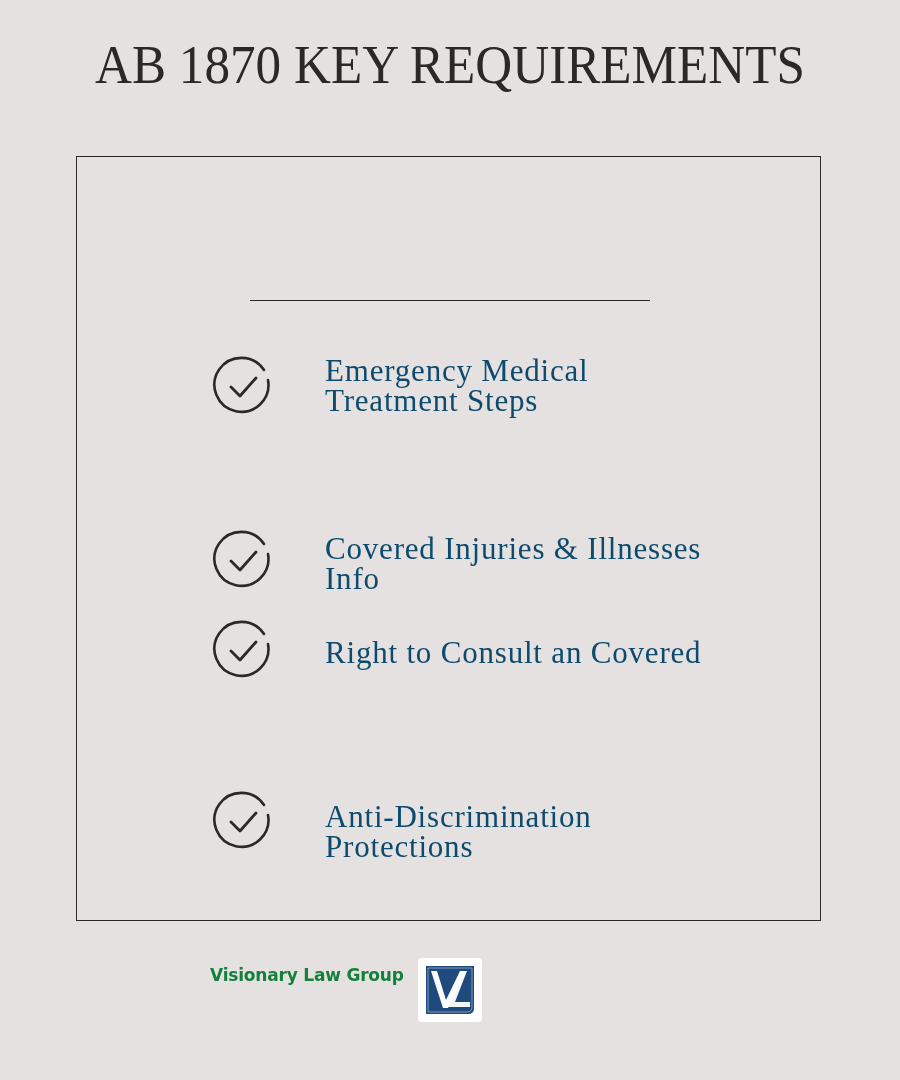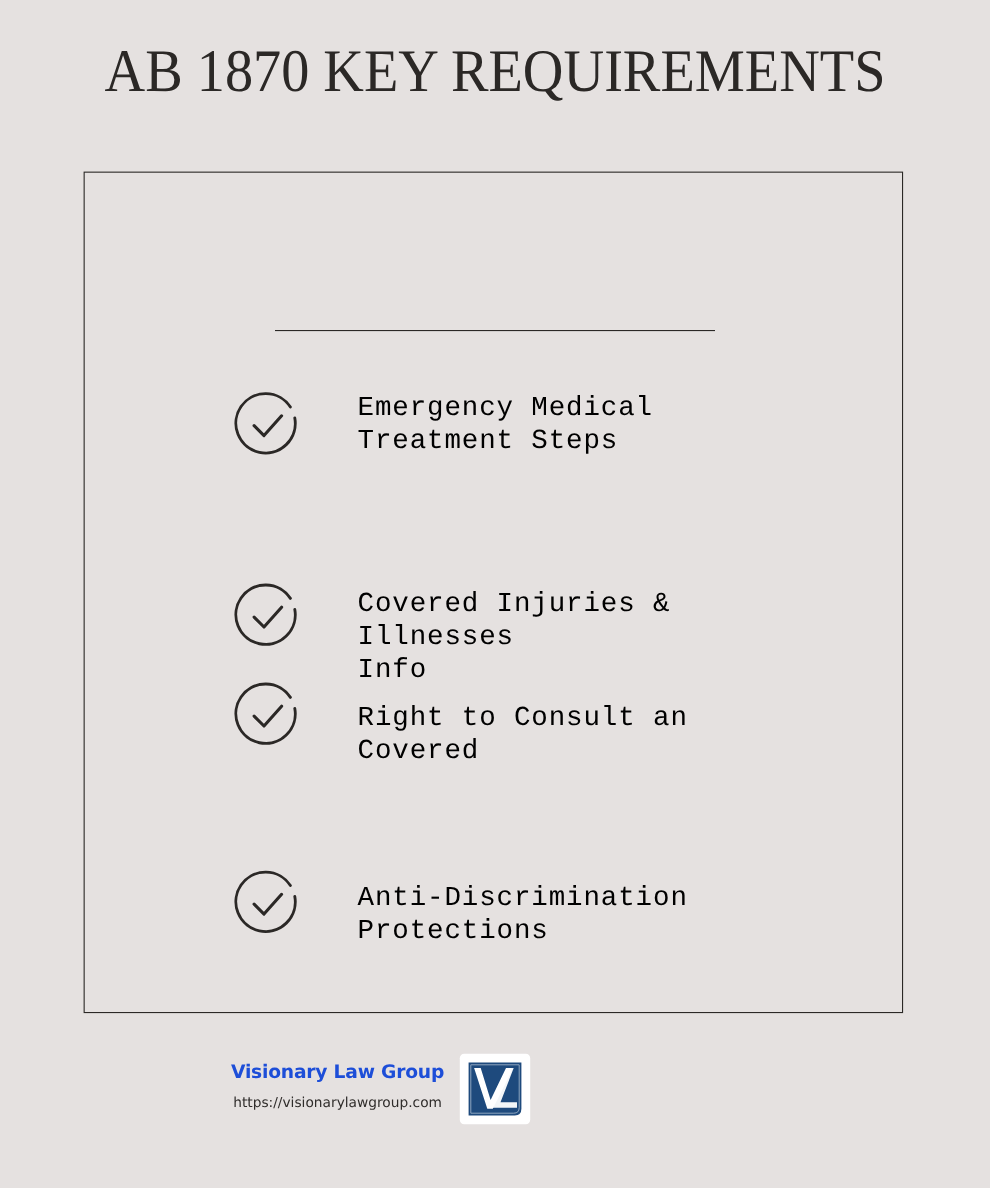--- a/index.html
+++ b/index.html
@@ -59,41 +59,41 @@
       flex: 0 0 62px;
     }
     .check-icon svg {
       width: 62px;
       height: 62px;
       display: block;
     }
     .req-label {
       position: absolute;
       left: 113px;
-      font-family: Liberation Mono, monospace;
-      font-size: 25px;
+      font-family: Liberation Serif, serif;
+      font-size: 31px;
       line-height: 30px;
       letter-spacing: 0.8px;
-      color: #000000;
+      color: #0c4a6e;
       white-space: pre-line;
       width: 420px;
     }
     .footer-brand {
       position: absolute;
       left: 210px;
       top: 963px;
       width: 195px;
       text-align: left;
     }
     .brand-name {
       font-family: "DejaVu Sans", "Liberation Sans", sans-serif;
       font-weight: bold;
       font-size: 17px;
       line-height: 24px;
-      color: #1d4ed8;
+      color: #15803d;
       letter-spacing: -0.2px;
       white-space: nowrap;
     }
     .brand-url {
       font-family: "DejaVu Sans", "Liberation Sans", sans-serif;
       font-size: 12.5px;
       line-height: 20px;
       margin-top: 5px;
       color: #2f2c2a;
       white-space: nowrap;
@@ -163,21 +163,20 @@
       <path d="M52 14 A27 27 0 1 0 56 24" fill="none" stroke="#2b2826" stroke-width="2.6" stroke-linecap="round"></path>
       <path d="M19 31 L28 40 L44 22" fill="none" stroke="#2b2826" stroke-width="2.8" stroke-linecap="round" stroke-linejoin="round"></path>
     </svg>
   </span>
   <span class="req-label" style="top:11px;">Anti-Discrimination
 Protections</span>
 </div>
 
 <div class="footer-brand">
   <div class="brand-name">Visionary Law Group</div>
-  <div class="brand-url">https://visionarylawgroup.com</div>
 </div>
 
 <div class="logo-box">
   <svg viewBox="0 0 52 52">
     <path d="M2 2 H50 V44 Q50 50 44 50 H2 Z" fill="#1e4a7d"></path>
     <path d="M4 4 H48 V43 Q48 48 43 48 H4 Z" fill="none" stroke="#9fb3c8" stroke-width="0.8"></path>
     <path d="M7 7 L13 7 L22 36 L36 7 L41 7 L41 10 L24 44 L19 44 Z" fill="#ffffff"></path>
     <path d="M38 7 L43 7 L31 38 L46 38 L46 43 L24 43 Z" fill="#ffffff" opacity="0.95"></path>
   </svg>
 </div>

